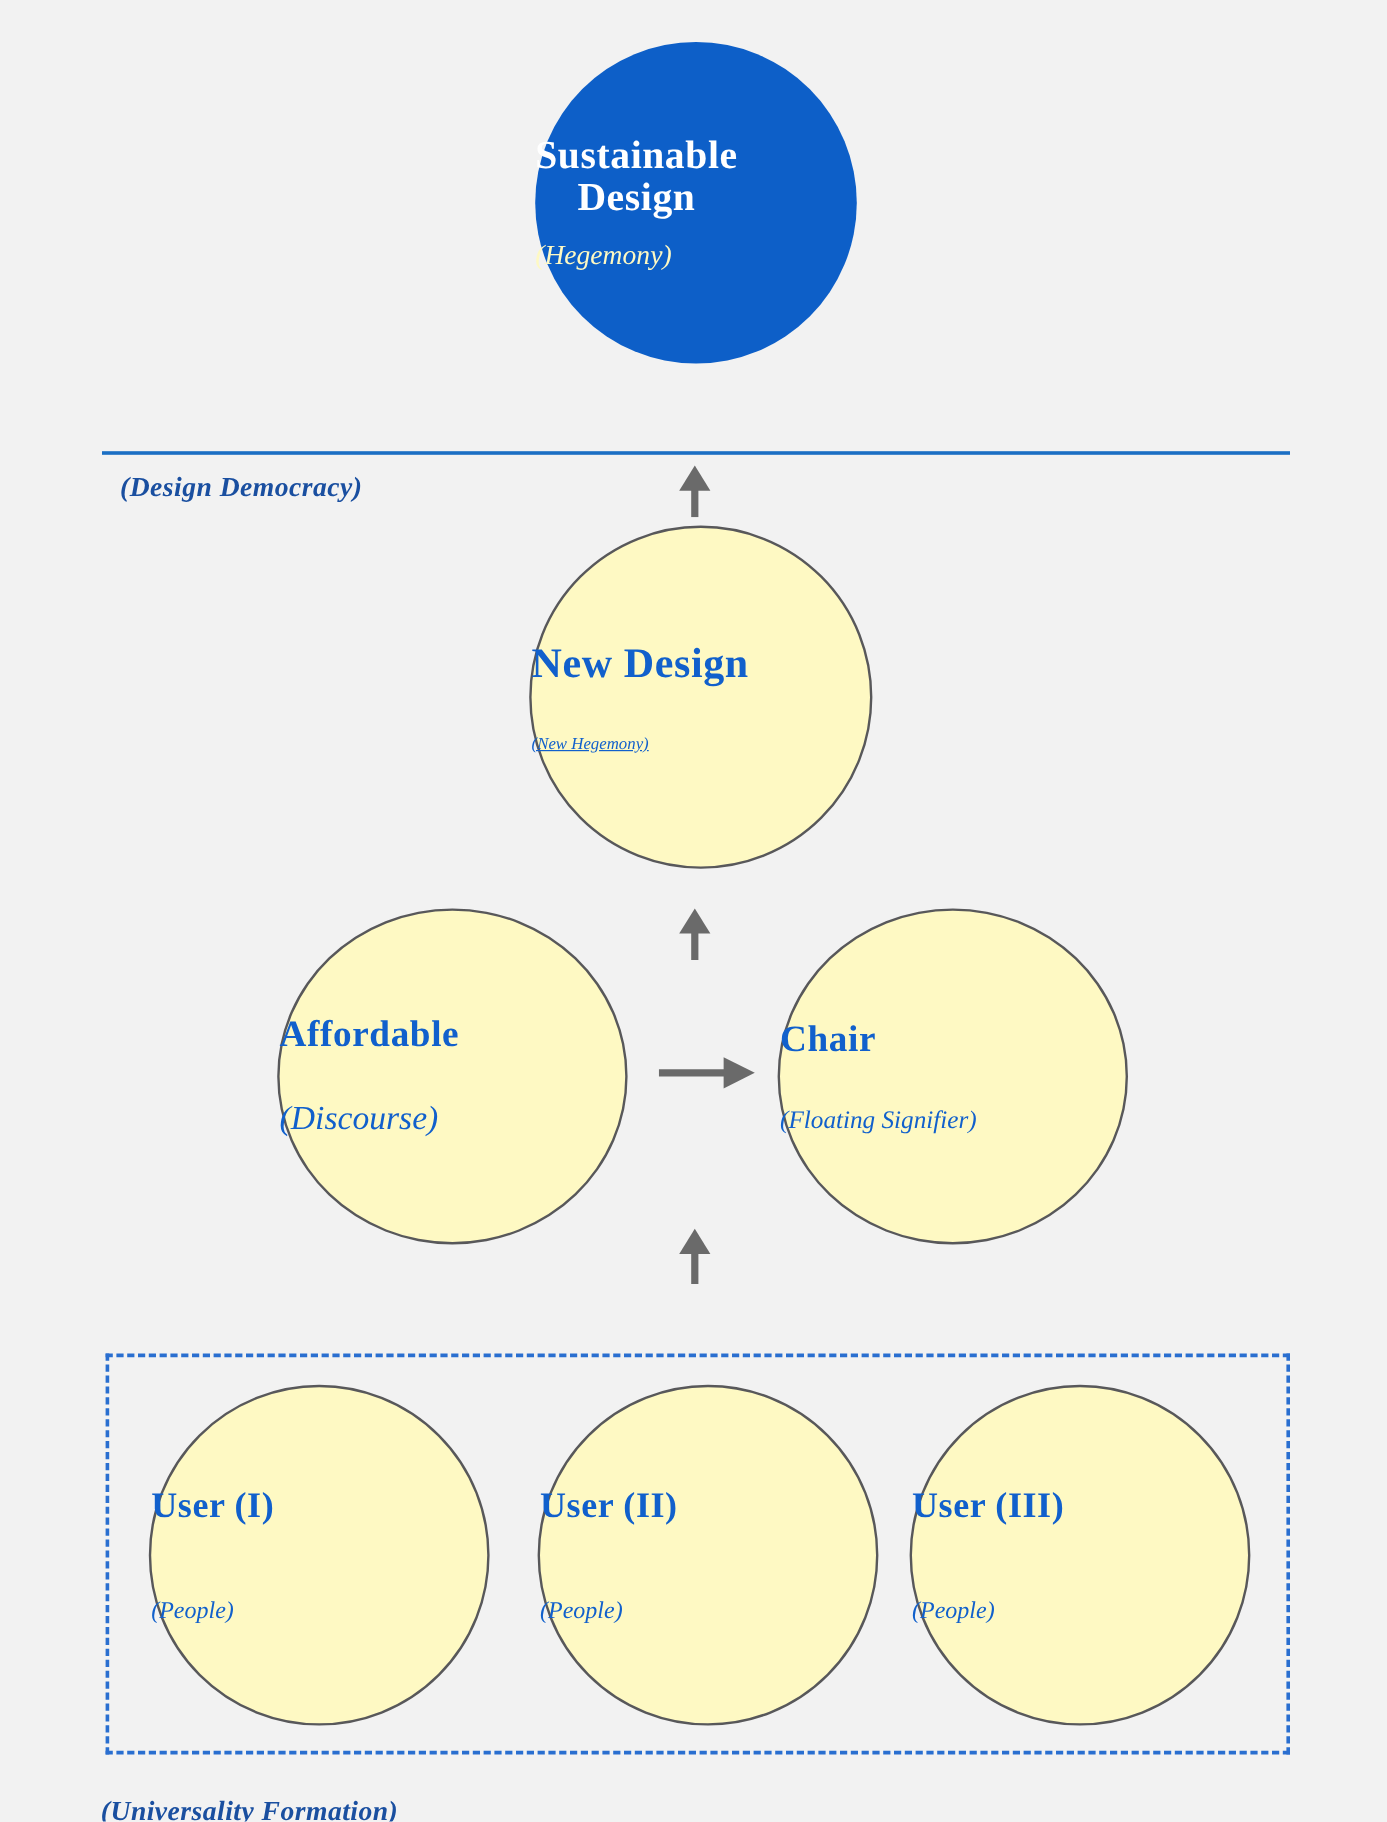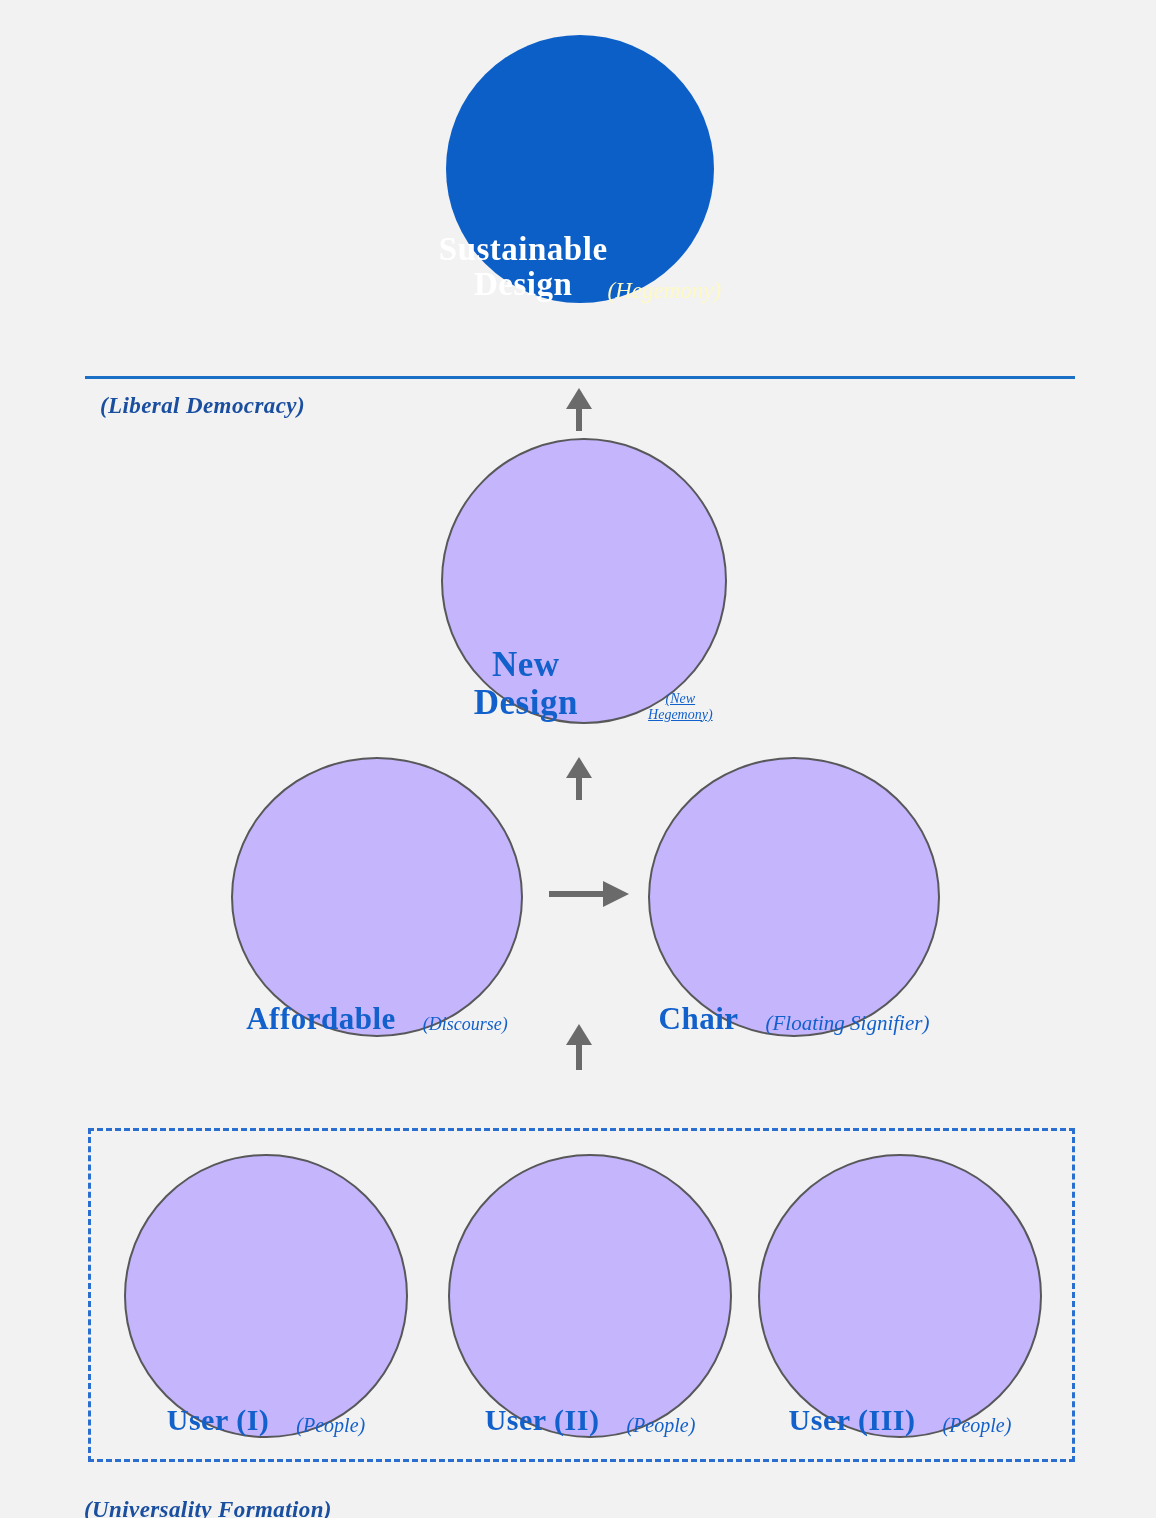--- a/index.html
+++ b/index.html
@@ -19,22 +19,22 @@
     height: 1518px;
     background: #f2f2f2;
   }
 
   
   .node {
     position: absolute;
     box-sizing: border-box;
     border-radius: 50%;
     display: flex;
-    flex-direction: row;
-    align-items: flex-end;
+    flex-direction: column;
+    align-items: flex-start;
     justify-content: center;
     text-align: center;
   }
   .node .title {
     font-weight: bold;
     letter-spacing: 0.5px;
     line-height: 1.08;
     white-space: pre-line;
   }
   .node .subtitle {
@@ -53,37 +53,37 @@
     color: #ffffff;
   }
   .node.filled .subtitle {
     font-size: 23px;
     color: #fef9c3;
     margin-top: 16px;
   }
 
   
   .node.outlined {
-    background: #c4b5fd;
+    background: #fef9c3;
     border: 2px solid #58585a;
     color: #1160cc;
     gap: 27px;
   }
   .node.outlined .title {
     color: #1160cc;
   }
   .node.outlined .subtitle {
     color: #1160cc;
   }
 
   #node-new-design .title { font-size: 35px; }
   #node-new-design .subtitle { font-size: 14px; margin-top: 14px; text-decoration: underline; }
 
   #node-affordable .title { font-size: 31px; }
-  #node-affordable .subtitle { font-size: 18px; margin-top: 12px; }
+  #node-affordable .subtitle { font-size: 28px; margin-top: 12px; }
 
   #node-chair .title { font-size: 31px; }
   #node-chair .subtitle { font-size: 21px; margin-top: 12px; }
 
   .node.user .title { font-size: 30px; }
   .node.user .subtitle { font-size: 20px; margin-top: 32px; font-style: italic; }
 
   
   #divider-line {
     position: absolute;
@@ -122,21 +122,21 @@
 <div id="stage">
 
   <div class="node filled" id="node-hegemony" style="left:446px; top:35px; width:268px; height:268px;">
     <div class="title">Sustainable
 Design</div>
     <div class="subtitle">(Hegemony)</div>
   </div>
 
   <div id="divider-line" style="left:85px; top:376px; width:990px;"></div>
 
-  <div class="free-label" id="label-liberal-democracy" style="left:100px; top:393px;">(Liberal Democracy)</div>
+  <div class="free-label" id="label-liberal-democracy" style="left:100px; top:393px;">(Design Democracy)</div>
 
   <div class="arrow" id="arrow-newdesign-up" style="left:564px; top:386px;">
     <svg width="30" height="45" viewBox="0 0 30 45">
       <line x1="15" y1="45" x2="15" y2="16" stroke="#6a6a6a" stroke-width="6"></line>
       <polygon points="15,2 28,23 2,23" fill="#6a6a6a"></polygon>
     </svg>
   </div>
 
   <div class="node outlined" id="node-new-design" style="left:441px; top:438px; width:286px; height:286px;">
     <div class="title">New Design</div>

